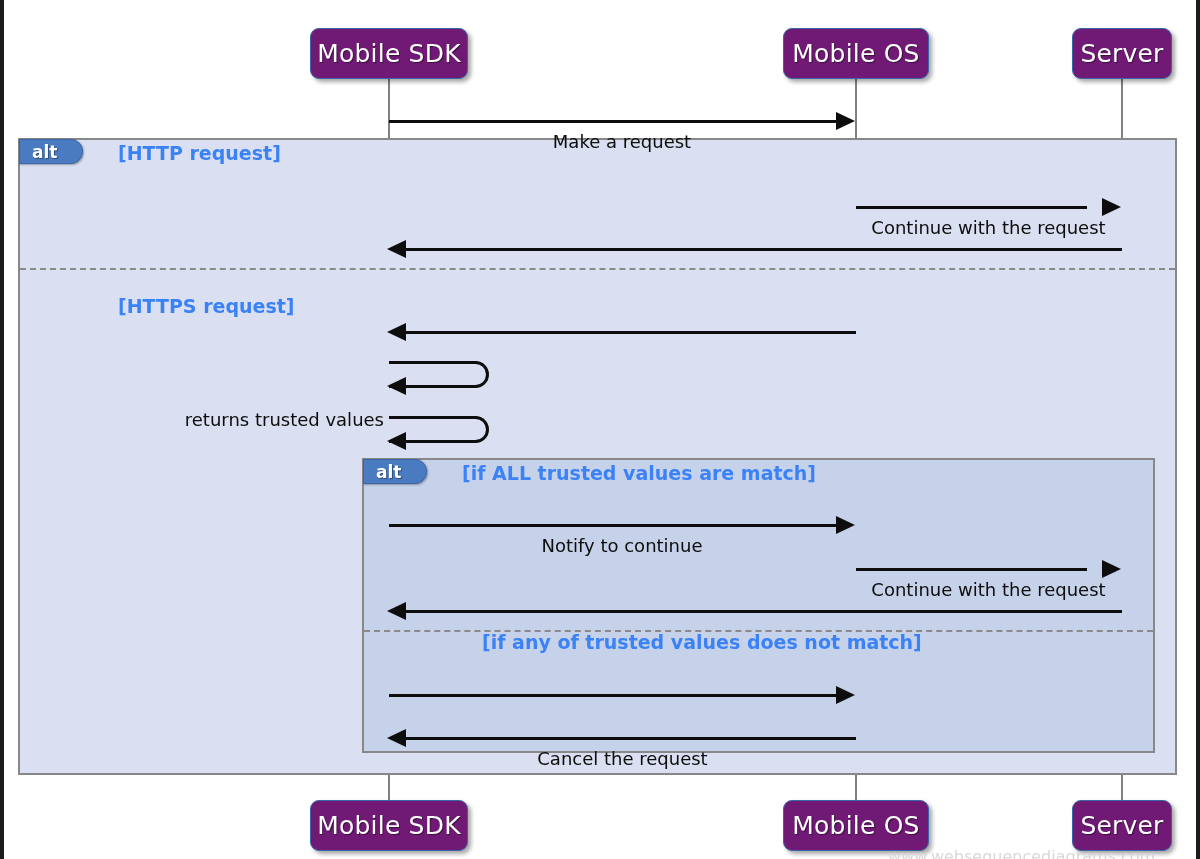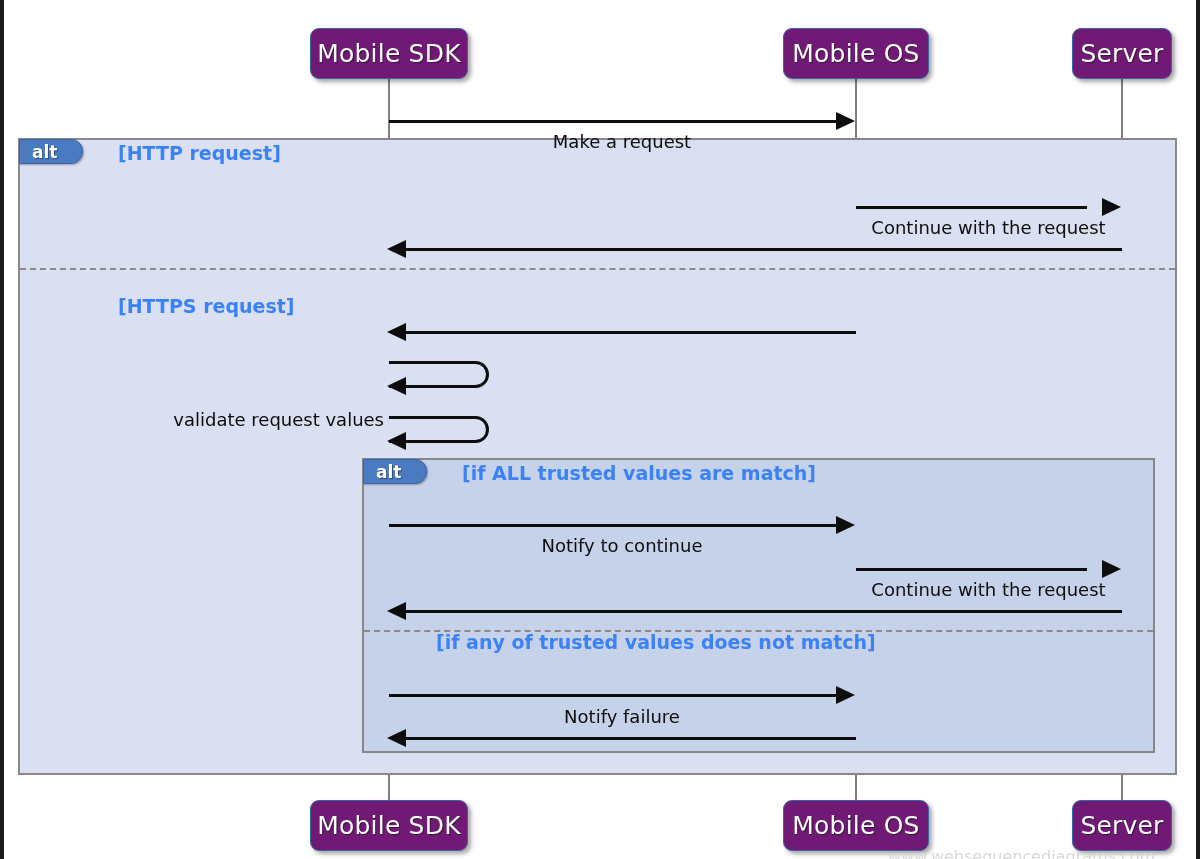--- a/index.html
+++ b/index.html
@@ -163,21 +163,21 @@
   <div class="frag-guard" style="left:118px; top:142px;">[HTTP request]</div>
   <div class="frag-divider" style="left:20px; top:268px; width:1155px;"></div>
   <div class="frag-guard" style="left:118px; top:274px;margin-top:21px;">[HTTPS request]</div>
 
   <div class="frag inner" style="left:362px; top:458px; width:793px; height:295px;"></div>
   <div class="frag-tab" style="left:363px; top:459px; width:64px;">
     <span>alt</span>
   </div>
   <div class="frag-guard" style="left:462px; top:462px;">[if ALL trusted values are match]</div>
   <div class="frag-divider" style="left:364px; top:630px; width:789px;"></div>
-  <div class="frag-guard" style="left:436px; top:631px;">[if any of trusted values does not match]</div>
+  <div class="frag-guard" style="left:482px; top:631px;">[if any of trusted values does not match]</div>
 
   <div class="participant-box" style="left:310px; top:28px; width:158px; height:51px;">
     <span>Mobile SDK</span>
   </div>
   <div class="participant-box" style="left:783px; top:28px; width:146px; height:51px;">
     <span>Mobile OS</span>
   </div>
   <div class="participant-box" style="left:1072px; top:28px; width:100px; height:51px;">
     <span>Server</span>
   </div>
@@ -204,35 +204,35 @@
   <div class="arrowhead left" style="left:387px; top:240px;"></div>
 
   <div class="msg-line" style="left:406px; top:331px; width:450px;"></div>
   <div class="arrowhead left" style="left:387px; top:323px;"></div>
 
   <div class="self-loop" style="left:389px; top:361px; width:100px; height:27px;"></div>
   <div class="arrowhead left" style="left:387px; top:377px;"></div>
 
   <div class="self-loop" style="left:389px; top:416px; width:100px; height:27px;"></div>
   <div class="arrowhead left" style="left:387px; top:432px;"></div>
-  <div class="msg-label right" style="left:20px; top:409px; width:364px;">validate request values</div>
+  <div class="msg-label right" style="left:20px; top:409px; width:364px;">returns trusted values</div>
 
   <div class="msg-line" style="left:389px; top:524px; width:448px;"></div>
   <div class="arrowhead right" style="left:836px; top:516px;"></div>
   <div class="msg-label center" style="left:389px; top:503px; width:466px;">Notify to continue</div>
 
   <div class="msg-line" style="left:856px; top:568px; width:231px;"></div>
   <div class="arrowhead right" style="left:1102px; top:560px;"></div>
   <div class="msg-label center" style="left:856px; top:547px; width:265px;">Continue with the request</div>
 
   <div class="msg-line" style="left:406px; top:610px; width:716px;"></div>
   <div class="arrowhead left" style="left:387px; top:602px;"></div>
 
   <div class="msg-line" style="left:389px; top:694px; width:448px;"></div>
   <div class="arrowhead right" style="left:836px; top:686px;"></div>
-  <div class="msg-label center" style="left:389px; top:674px; width:466px;">Notify failure</div>
 
   <div class="msg-line" style="left:406px; top:737px; width:450px;"></div>
   <div class="arrowhead left" style="left:387px; top:729px;"></div>
+  <div class="msg-label center" style="left:389px; top:716px; width:467px;">Cancel the request</div>
 
   <div class="watermark" style="left:888px; top:847px;">www.websequencediagrams.com</div>
 
 </div>
 
 </body></html>

